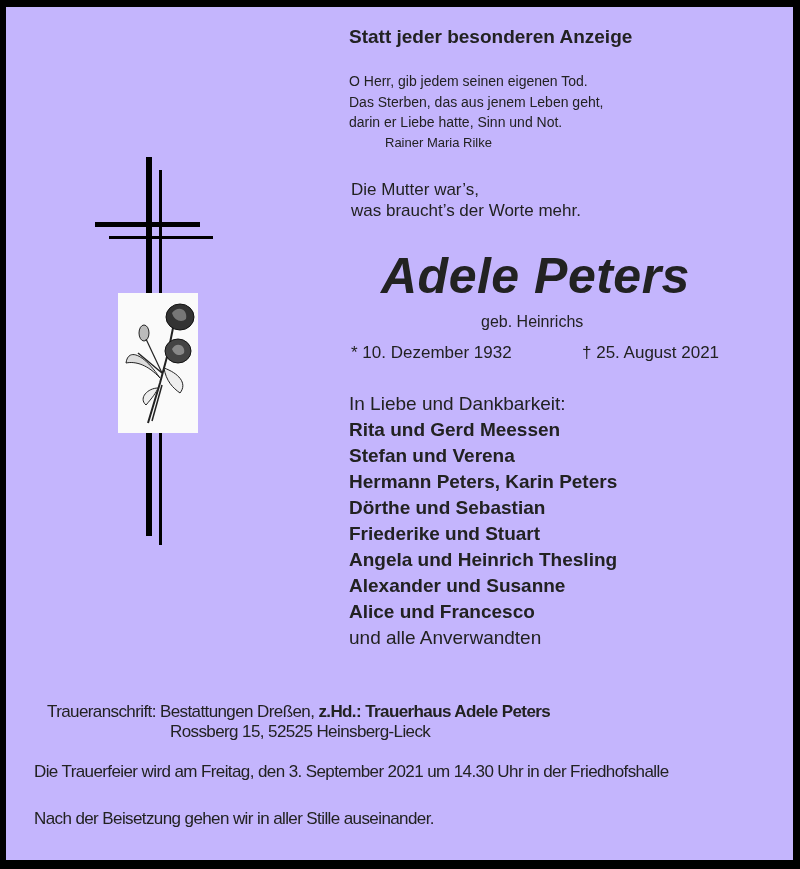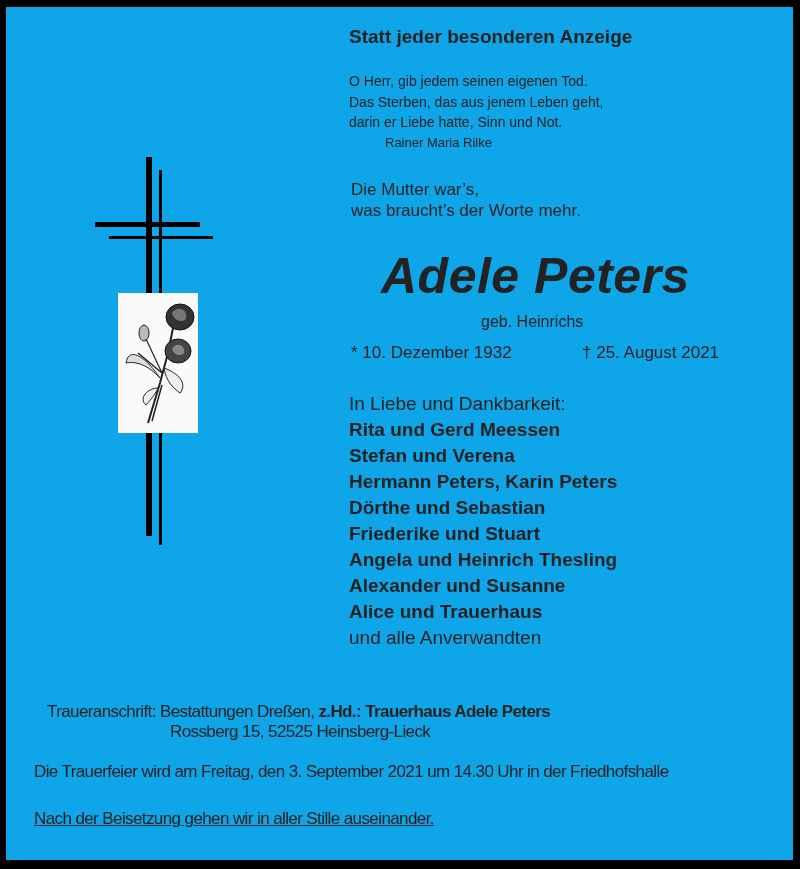--- a/index.html
+++ b/index.html
@@ -1,37 +1,37 @@
 <!DOCTYPE html>
 <html><head>
 <meta charset="utf-8">
 <style>
   html, body { margin: 0; padding: 0; background: #000; }
   body { width: 800px; height: 869px; position: relative; overflow: hidden; }
   .frame {
     position: absolute; left: 6px; top: 7px; width: 787px; height: 853px;
-    background: #0ea5e9; color: #222;
+    background: #c4b5fd; color: #222;
     font-family: "Liberation Sans", sans-serif;
   }
   .abs { position: absolute; white-space: nowrap; }
   .hdr { left: 343px; top: 19px; font-size: 19px; font-weight: bold; }
   .poem { left: 343px; top: 64px; font-size: 14px; line-height: 20.5px; }
   .poet { left: 343px; top: 128px; font-size: 13px; margin-left: 36px; }
   .quote { left: 345px; top: 172px; font-size: 17px; line-height: 21px; }
   .name { left: 375px; top: 240px; font-size: 50px; font-weight: bold; font-style: italic; letter-spacing: 0.5px; }
   .geb { left: 475px; top: 306px; font-size: 16px; }
   .born { left: 345px; top: 336px; font-size: 17px; }
   .died { left: 576px; top: 336px; font-size: 17px; }
   .thanks { left: 343px; top: 384px; font-size: 19px; line-height: 26px; }
   .thanks .b { font-weight: bold; }
   .foot { left: 28px; font-size: 17px; letter-spacing: -0.6px; }
   .f1 { top: 695px; margin-left: 13px; }
   .f2 { top: 715px; left: 164px; }
   .f3 { top: 754px; line-height: 21px; }
-  .f4 { top: 802px; text-decoration: underline; }
+  .f4 { top: 802px; }
   .cross { position: absolute; left: 0; top: 0; }
   .bar { position: absolute; background: #000; }
 </style>
 </head>
 <body>
 
 <div class="frame">
 
   <div class="cross">
     <div class="bar" style="left:140px; top:150px; width:6px; height:160px;"></div>
@@ -78,21 +78,21 @@
 
   <div class="abs thanks">
     <div>In Liebe und Dankbarkeit:</div>
     <div class="b">Rita und Gerd Meessen</div>
     <div class="b">Stefan und Verena</div>
     <div class="b">Hermann Peters, Karin Peters</div>
     <div class="b">Dörthe und Sebastian</div>
     <div class="b">Friederike und Stuart</div>
     <div class="b">Angela und Heinrich Thesling</div>
     <div class="b">Alexander und Susanne</div>
-    <div class="b">Alice und Trauerhaus</div>
+    <div class="b">Alice und Francesco</div>
     <div>und alle Anverwandten</div>
   </div>
 
   <div class="abs foot f1">
     <span>Traueranschrift:</span>
     <span>Bestattungen Dreßen,</span>
     <b>z.Hd.: Trauerhaus Adele Peters</b>
   </div>
   <div class="abs foot f2">Rossberg 15, 52525 Heinsberg-Lieck</div>
 

